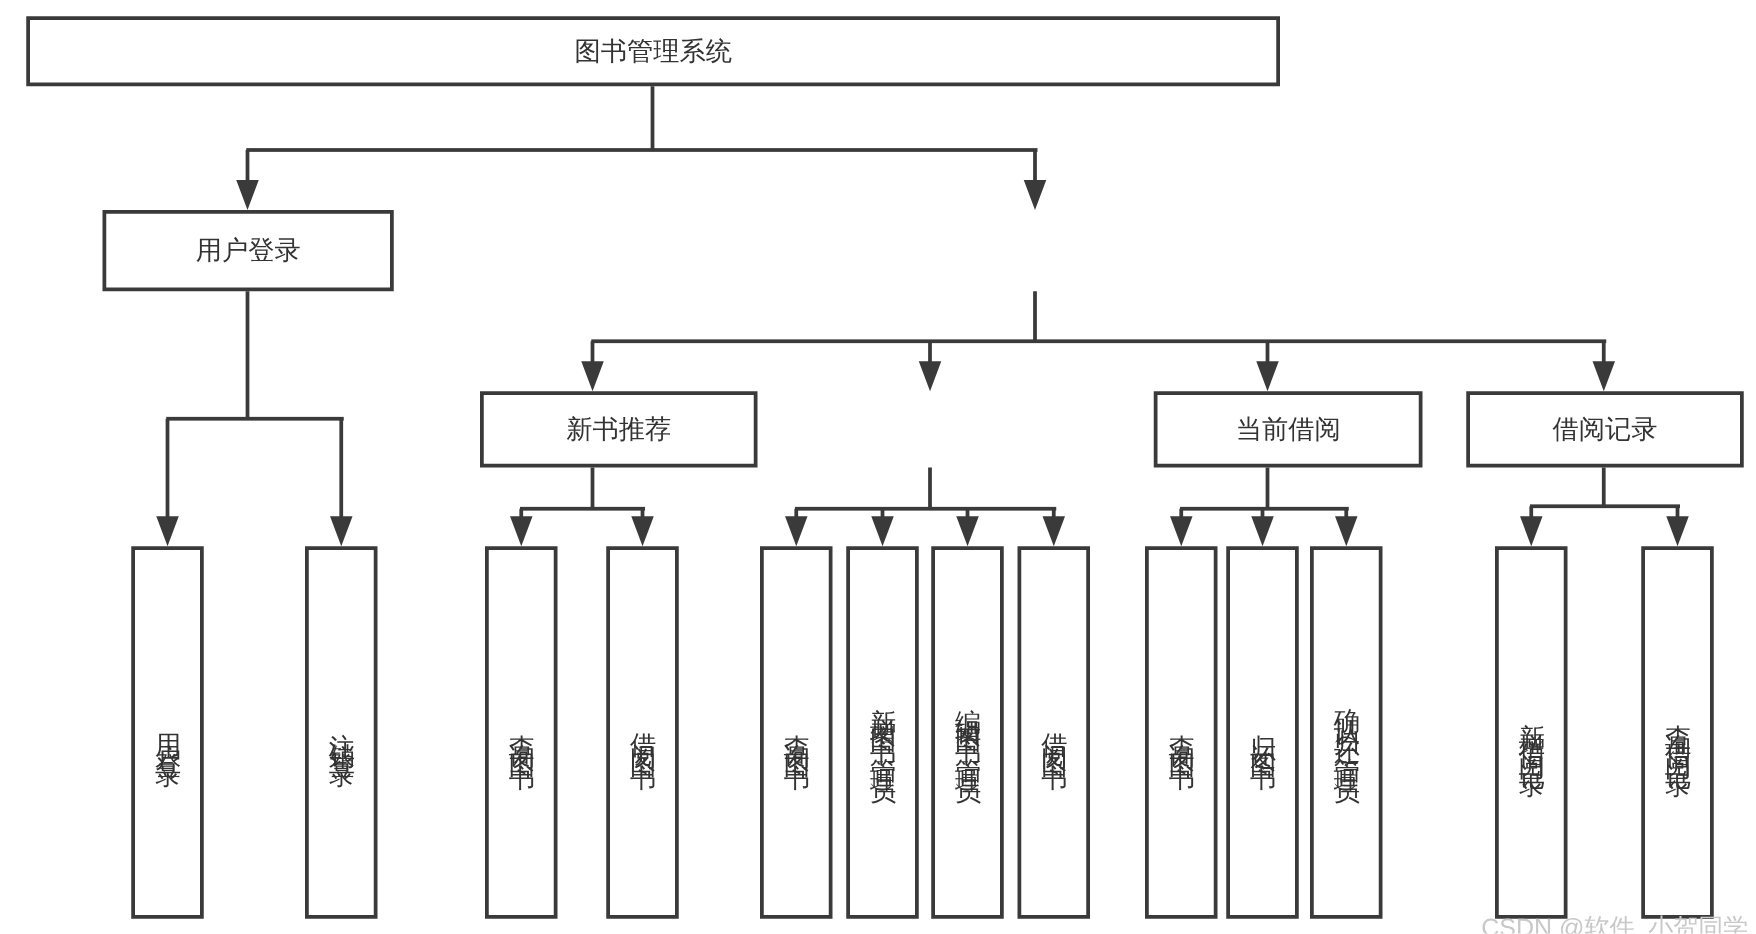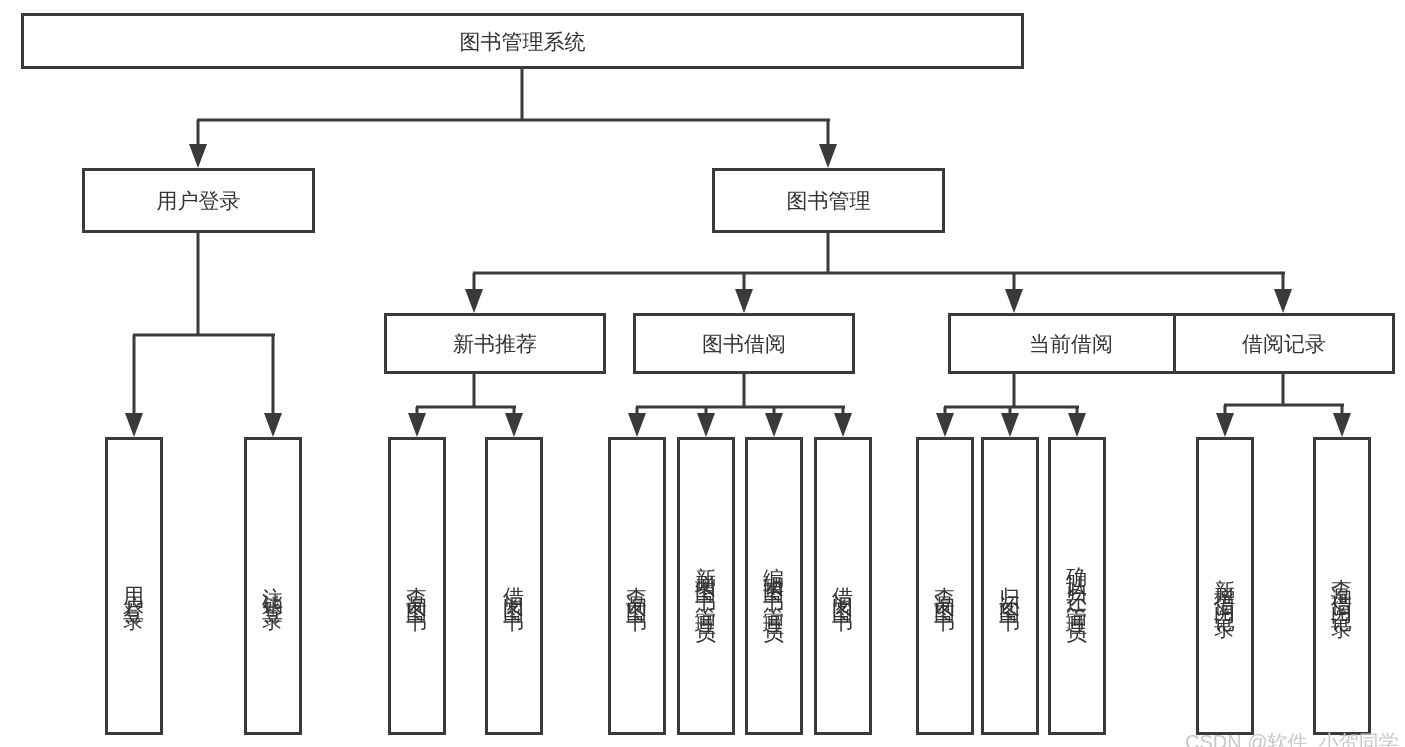--- a/index.html
+++ b/index.html
@@ -109,43 +109,37 @@
   </div>
 
   <div class="vl" style="left:522px;top:69px;height:51px;"></div>
   <div class="hl" style="left:197px;top:120px;width:633px;"></div>
   <div class="arrow" style="left:198px;top:120px;height:48px;"></div>
   <div class="arrow" style="left:828px;top:120px;height:48px;"></div>
 
   <div class="box" style="left:82px;top:168px;width:233px;height:65px;">
     <span>用户登录</span>
   </div>
-  <div class="box" style="left:712px;top:168px;width:233px;height:65px;">
-    <span>图书管理</span>
-  </div>
 
   <div class="vl" style="left:198px;top:233px;height:102px;"></div>
   <div class="hl" style="left:133px;top:335px;width:142px;"></div>
   <div class="arrow" style="left:134px;top:335px;height:102px;"></div>
   <div class="arrow" style="left:273px;top:335px;height:102px;"></div>
 
   <div class="vl" style="left:828px;top:233px;height:40px;"></div>
   <div class="hl" style="left:473px;top:273px;width:812px;"></div>
   <div class="arrow" style="left:474px;top:273px;height:40px;"></div>
   <div class="arrow" style="left:744px;top:273px;height:40px;"></div>
   <div class="arrow" style="left:1014px;top:273px;height:40px;"></div>
   <div class="arrow" style="left:1283px;top:273px;height:40px;"></div>
 
   <div class="box" style="left:384px;top:313px;width:222px;height:61px;">
     <span>新书推荐</span>
   </div>
-  <div class="box" style="left:633px;top:313px;width:222px;height:61px;">
-    <span>图书借阅</span>
-  </div>
-  <div class="box" style="left:948px;top:313px;width:246px;height:61px;">
+  <div class="box" style="left:923px;top:313px;width:215px;height:61px;">
     <span>当前借阅</span>
   </div>
   <div class="box" style="left:1173px;top:313px;width:222px;height:61px;">
     <span>借阅记录</span>
   </div>
 
   <div class="vl" style="left:474px;top:374px;height:33px;"></div>
   <div class="hl" style="left:416px;top:407px;width:100px;"></div>
   <div class="arrow" style="left:417px;top:407px;height:30px;"></div>
   <div class="arrow" style="left:514px;top:407px;height:30px;"></div>

